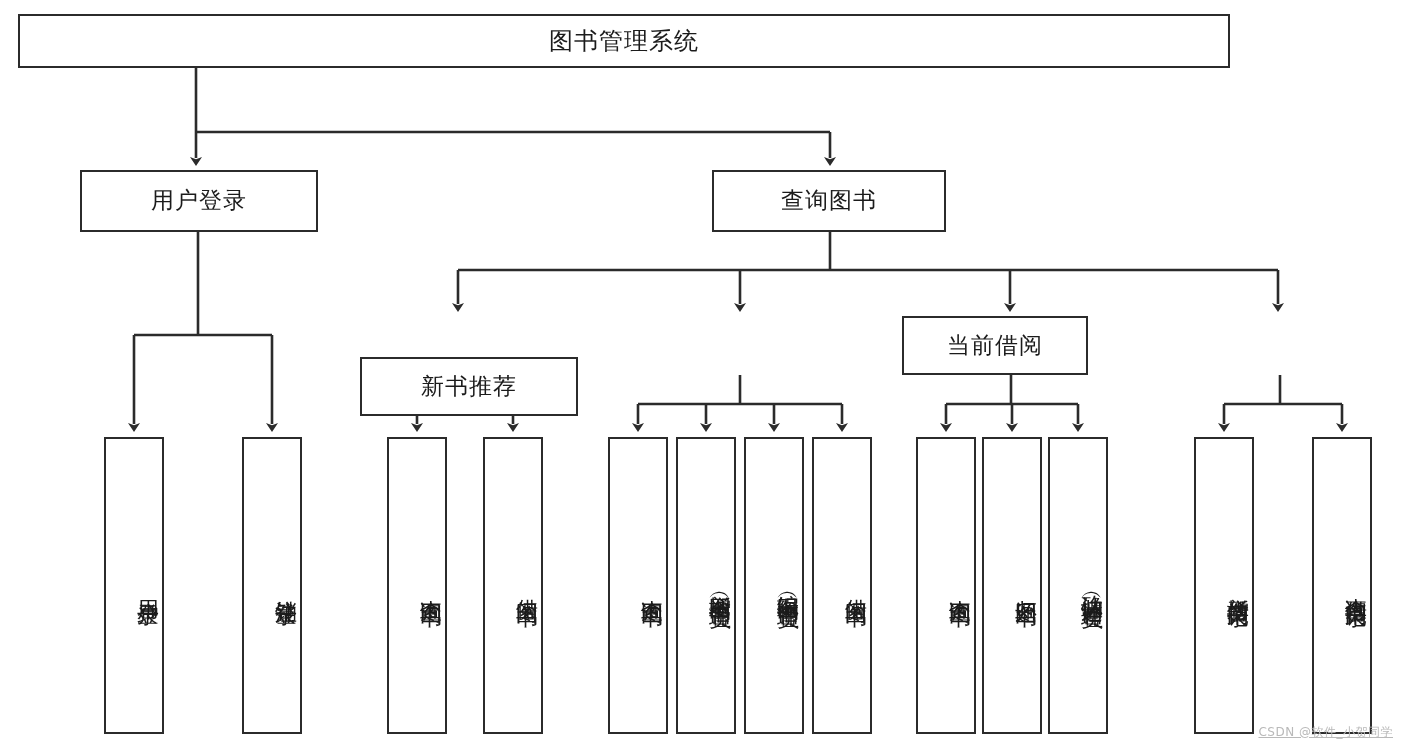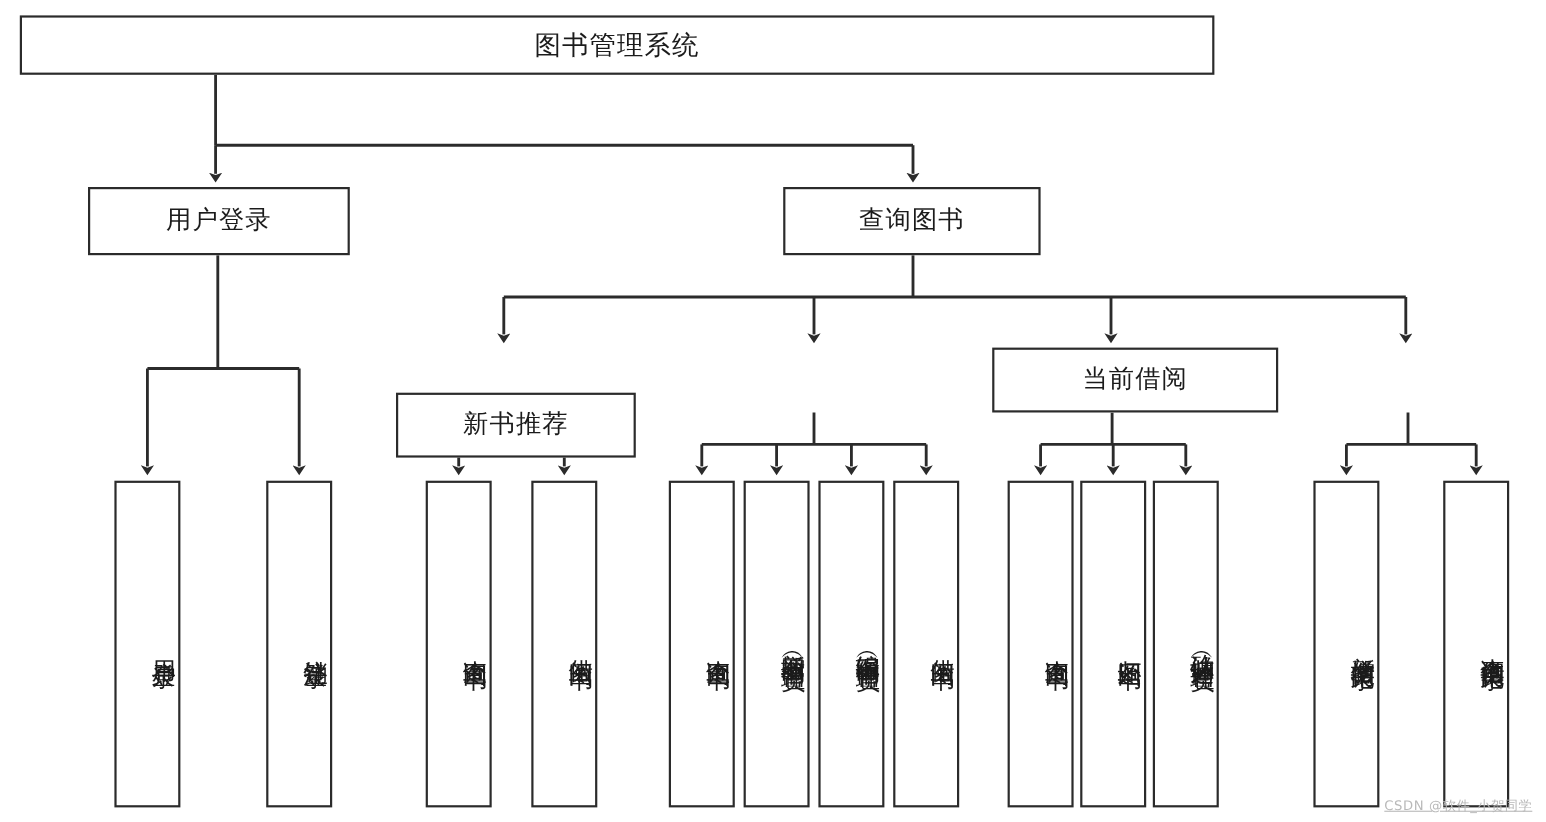--- a/index.html
+++ b/index.html
@@ -120,27 +120,27 @@
       <path d="M 1012 404 L 1012 424" marker-end="url(#arrow)"></path>
       <path d="M 1078 404 L 1078 424" marker-end="url(#arrow)"></path>
 
       <path d="M 1280 375 L 1280 404"></path>
       <path d="M 1224 404 L 1342 404"></path>
       <path d="M 1224 404 L 1224 424" marker-end="url(#arrow)"></path>
       <path d="M 1342 404 L 1342 424" marker-end="url(#arrow)"></path>
     </g>
   </svg>
 
-  <div class="node horiz root" style="left:18px; top:14px; width:1086px; height:54px;">图书管理系统</div>
+  <div class="node horiz root" style="left:18px; top:14px; width:1212px; height:54px;">图书管理系统</div>
 
   <div class="node horiz" style="left:80px; top:170px; width:238px; height:62px;">用户登录</div>
   <div class="node horiz" style="left:712px; top:170px; width:234px; height:62px;">查询图书</div>
 
   <div class="node horiz" style="left:360px; top:316px; width:218px; height:59px;margin-top:41px;">新书推荐</div>
-  <div class="node horiz" style="left:902px; top:316px; width:260px; height:59px;">当前借阅</div>
+  <div class="node horiz" style="left:902px; top:316px; width:186px; height:59px;">当前借阅</div>
 
   <div class="node vert" style="left:104px; top:437px; width:60px; height:297px;">
     <span class="vlabel">用户登录</span>
   </div>
   <div class="node vert" style="left:242px; top:437px; width:60px; height:297px;">
     <span class="vlabel">注销登录</span>
   </div>
 
   <div class="node vert" style="left:387px; top:437px; width:60px; height:297px;">
     <span class="vlabel">查询图书</span>

